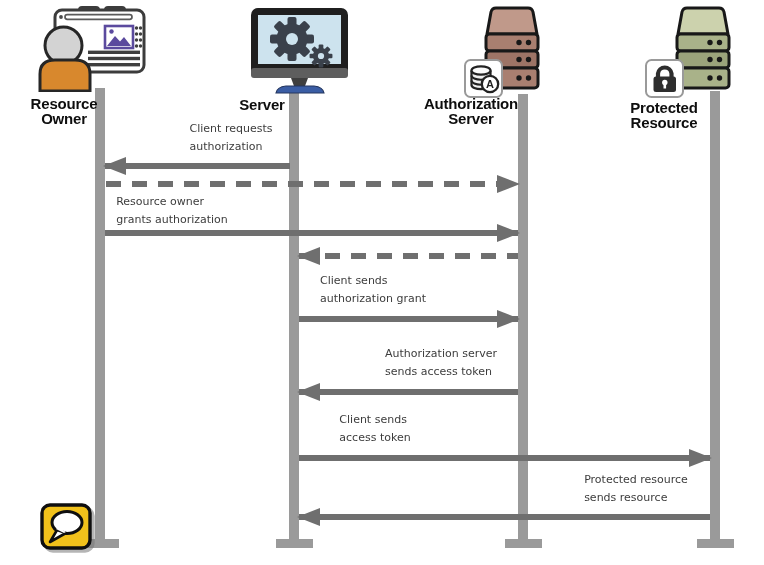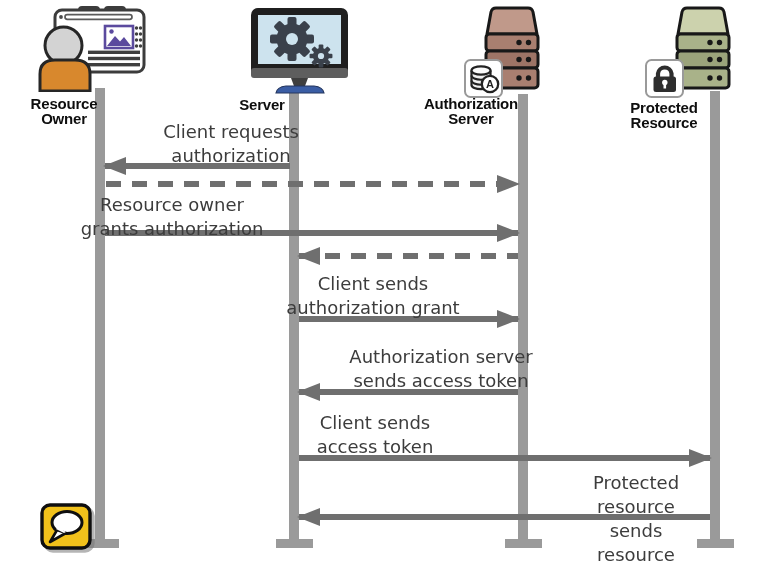--- a/index.html
+++ b/index.html
@@ -31,22 +31,22 @@
   .ah.right{right:-2px;border-left:23px solid #6f6f6f;}
   #m1{left:105px;top:163px;width:185px;}
   #m2{left:106px;top:181px;width:412px;}
   #m3{left:105px;top:230px;width:413px;}
   #m4{left:299px;top:253px;width:219px;}
   #m5{left:299px;top:316px;width:219px;}
   #m6{left:299px;top:389px;width:219px;}
   #m7{left:299px;top:455px;width:411px;}
   #m8{left:299px;top:514px;width:411px;}
 
-  .msg-label{position:absolute;transform:translateX(-50%);text-align:center;
-    font-size:18px;line-height:24px;color:#3c3c3c;white-space:pre-line;}
+  .msg-label{position:absolute;transform:translateX(-50%);text-align:left;
+    font-size:11px;line-height:18px;color:#3c3c3c;white-space:pre-line;}
   #l1{left:231px;top:120px;} #l2{left:172px;top:193px;} #l3{left:373px;top:272px;}
   #l4{left:441px;top:345px;} #l5{left:375px;top:411px;} #l6{left:636px;top:471px;}
 
   
   .icon{position:absolute;}
   #ic-ro{left:36px;top:4px;width:112px;height:88px;}
   #ic-client{left:244px;top:6px;width:110px;height:90px;}
   #ic-as{left:455px;top:4px;width:92px;height:96px;}
   #ic-pr{left:643px;top:4px;width:92px;height:96px;}
   #ic-speech{left:40px;top:503px;width:53px;height:47px;}

